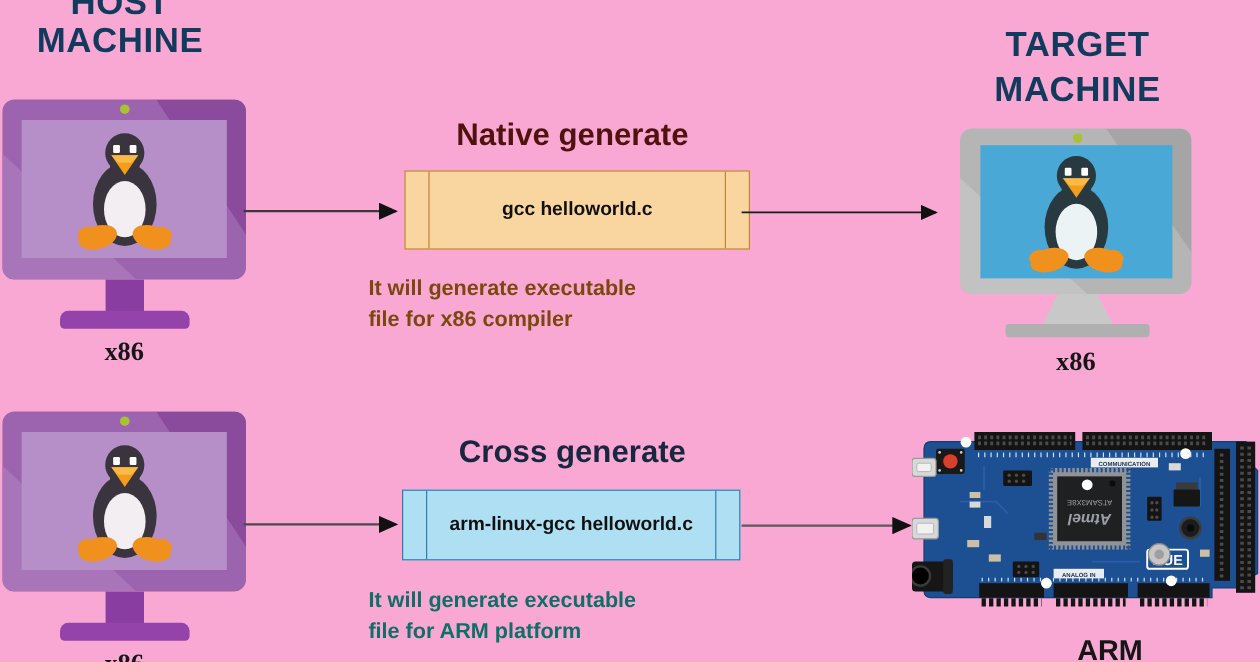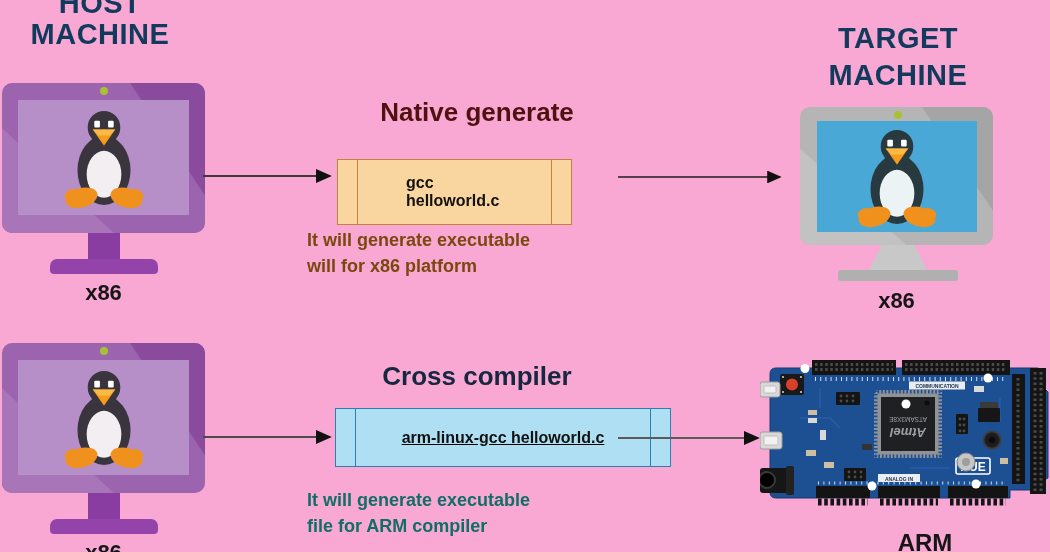--- a/index.html
+++ b/index.html
@@ -12,21 +12,21 @@
   
   .machine-title {
     position:absolute; width:200px; text-align:center;
     font-size:29px; font-weight:bold; line-height:31px;
     color:var(--title-navy,#113a5c); letter-spacing:0.5px;
   }
   .host-title { left:0px; top:-12px; }
   .target-title { left:798px; top:4px; line-height:37px;margin-top:16px; }
 
   
-  .monitor { position:absolute; }
+  .monitor { position:absolute;font-family:Liberation Serif, serif; }
   .monitor .frame { position:absolute; left:0; top:0; border-radius:10px; overflow:hidden; }
   .monitor .fold-dark { position:absolute; right:0; top:0; width:45%; height:75%;
     clip-path:polygon(18% 0,100% 0,100% 100%); }
   .monitor .fold-light { position:absolute; left:0; bottom:0; width:55%; height:70%;
     clip-path:polygon(0 0,0 100%,100% 100%); }
   .monitor .cam { position:absolute; border-radius:50%; width:8px; height:8px; }
   .monitor .screen { position:absolute; display:flex; align-items:center; justify-content:center; }
   .mon-label { position:absolute; width:100%; text-align:center;
     font-size:22px; font-weight:bold; color:#161616; }
 
@@ -57,24 +57,24 @@
 
   .tux-slot { display:block; }
 
   
   .compiler-title { position:absolute; width:280px; text-align:center;
     font-size:26px; font-weight:bold; }
   .native-title { left:337px; top:97px; color:var(--native-title,#4f120e); }
   .cross-title  { left:337px; top:361px; color:var(--cross-title,#16273f); }
 
   .compiler-box { position:absolute; display:flex; align-items:stretch; }
-  .native-box { left:337px; top:159px; width:235px; height:66px;
+  .native-box { left:337px; top:142px; width:288px; height:66px;
     background:var(--native-box-fill,#f9d5a0); border:1.5px solid var(--native-box-border,#c2833a);gap:48px; }
-  .cross-box  { left:335px; top:408px; width:336px; height:59px;
-    background:var(--cross-box-fill,#aedff2); border:1.5px solid var(--cross-box-border,#2d7fb0);text-decoration:underline; }
+  .cross-box  { left:335px; top:408px; width:282px; height:59px;
+    background:var(--cross-box-fill,#aedff2); border:1.5px solid var(--cross-box-border,#2d7fb0); }
   .box-cap { width:20px; flex:0 0 auto; }
   .native-box .cap-l { border-right:1.5px solid var(--native-box-border,#c2833a); }
   .native-box .cap-r { border-left:1.5px solid var(--native-box-border,#c2833a); }
   .cross-box  .cap-l { border-right:1.5px solid var(--cross-box-border,#2d7fb0); }
   .cross-box  .cap-r { border-left:1.5px solid var(--cross-box-border,#2d7fb0); }
   .box-cmd { flex:1; display:flex; align-items:center; justify-content:center;
     font-size:16px; font-weight:bold; color:#111; }
 
   .caption { position:absolute; width:340px; text-align:left;
     font-size:18px; font-weight:bold; line-height:26px; }
@@ -185,32 +185,32 @@
   </div>
 
   <div class="compiler-title native-title">Native generate</div>
   <div class="compiler-box native-box">
     <div class="box-cap cap-l"></div>
     <div class="box-cmd">gcc helloworld.c</div>
     <div class="box-cap cap-r"></div>
   </div>
   <div class="caption native-caption">
     <div>It will generate executable</div>
-    <div>will for x86 platform</div>
-  </div>
-
-  <div class="compiler-title cross-title">Cross compiler</div>
+    <div>file for x86 compiler</div>
+  </div>
+
+  <div class="compiler-title cross-title">Cross generate</div>
   <div class="compiler-box cross-box">
     <div class="box-cap cap-l"></div>
     <div class="box-cmd">arm-linux-gcc helloworld.c</div>
     <div class="box-cap cap-r"></div>
   </div>
   <div class="caption cross-caption">
     <div>It will generate executable</div>
-    <div>file for ARM compiler</div>
+    <div>file for ARM platform</div>
   </div>
 
   <svg class="arrows">
     <defs>
       <marker id="ah" markerWidth="9" markerHeight="8" refX="8" refY="4" orient="auto">
         <path d="M0,0 L9,4 L0,8 Z" fill="#111"></path>
       </marker>
     </defs>
     <line x1="203" y1="176" x2="330" y2="176" stroke="#3a3a3a" stroke-width="1.8" marker-end="url(#ah)"></line>
     <line x1="618" y1="177" x2="780" y2="177" stroke="#1c1c1c" stroke-width="1.6" marker-end="url(#ah)"></line>

